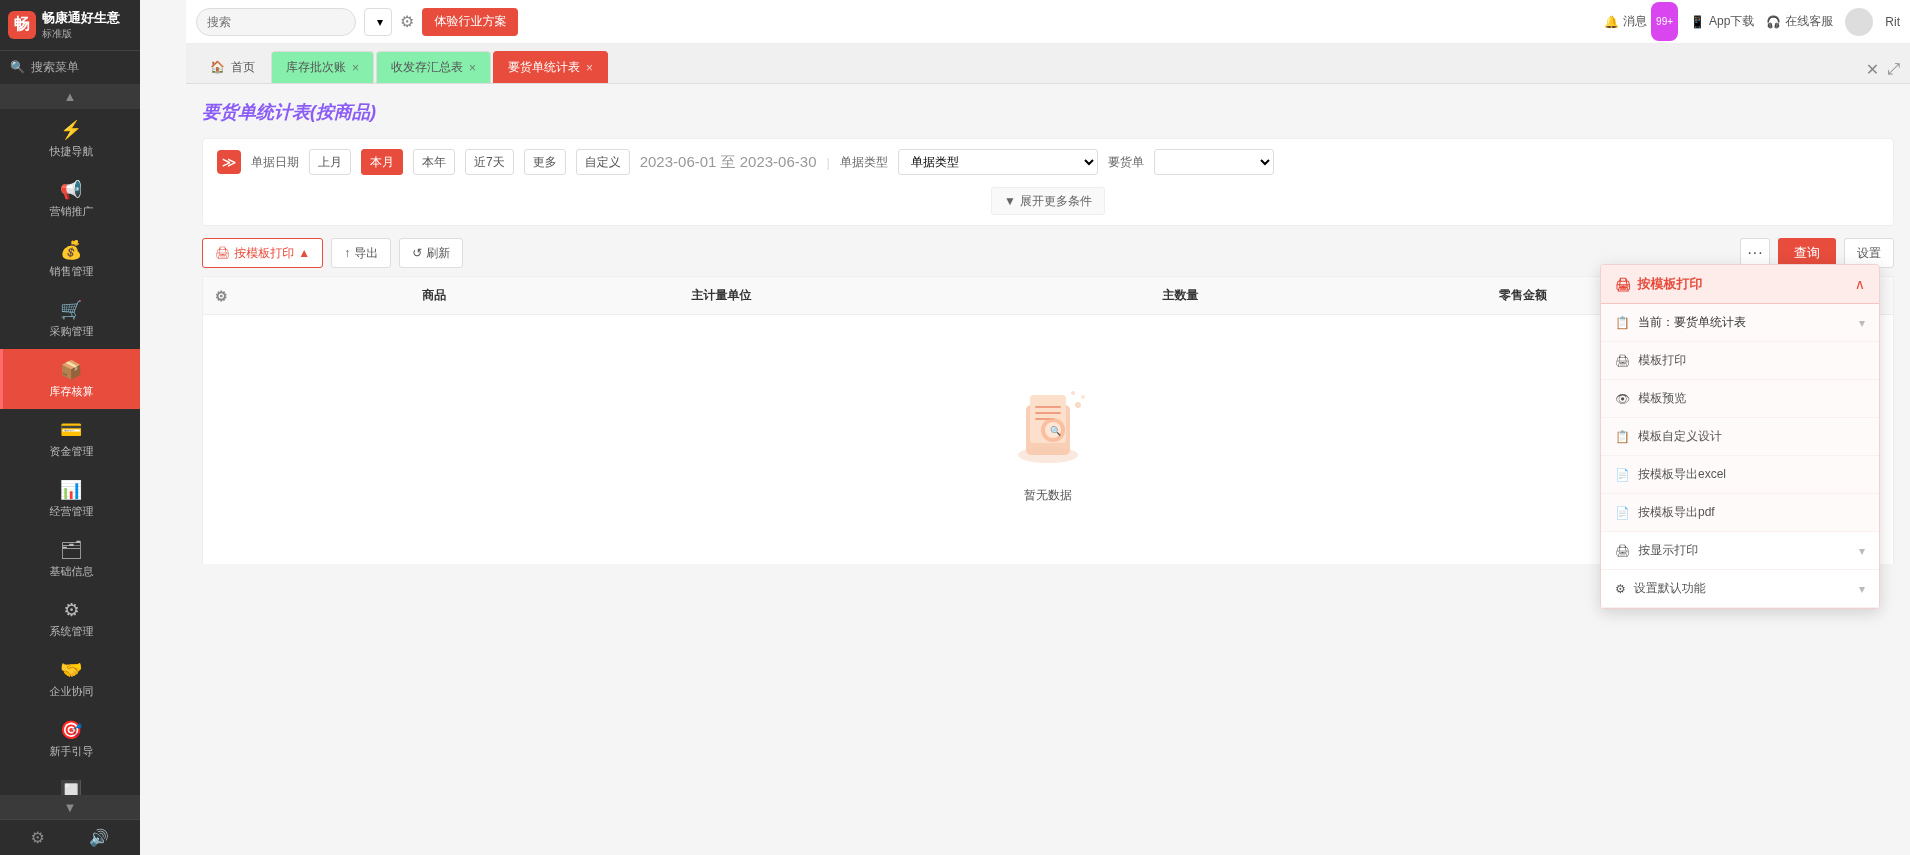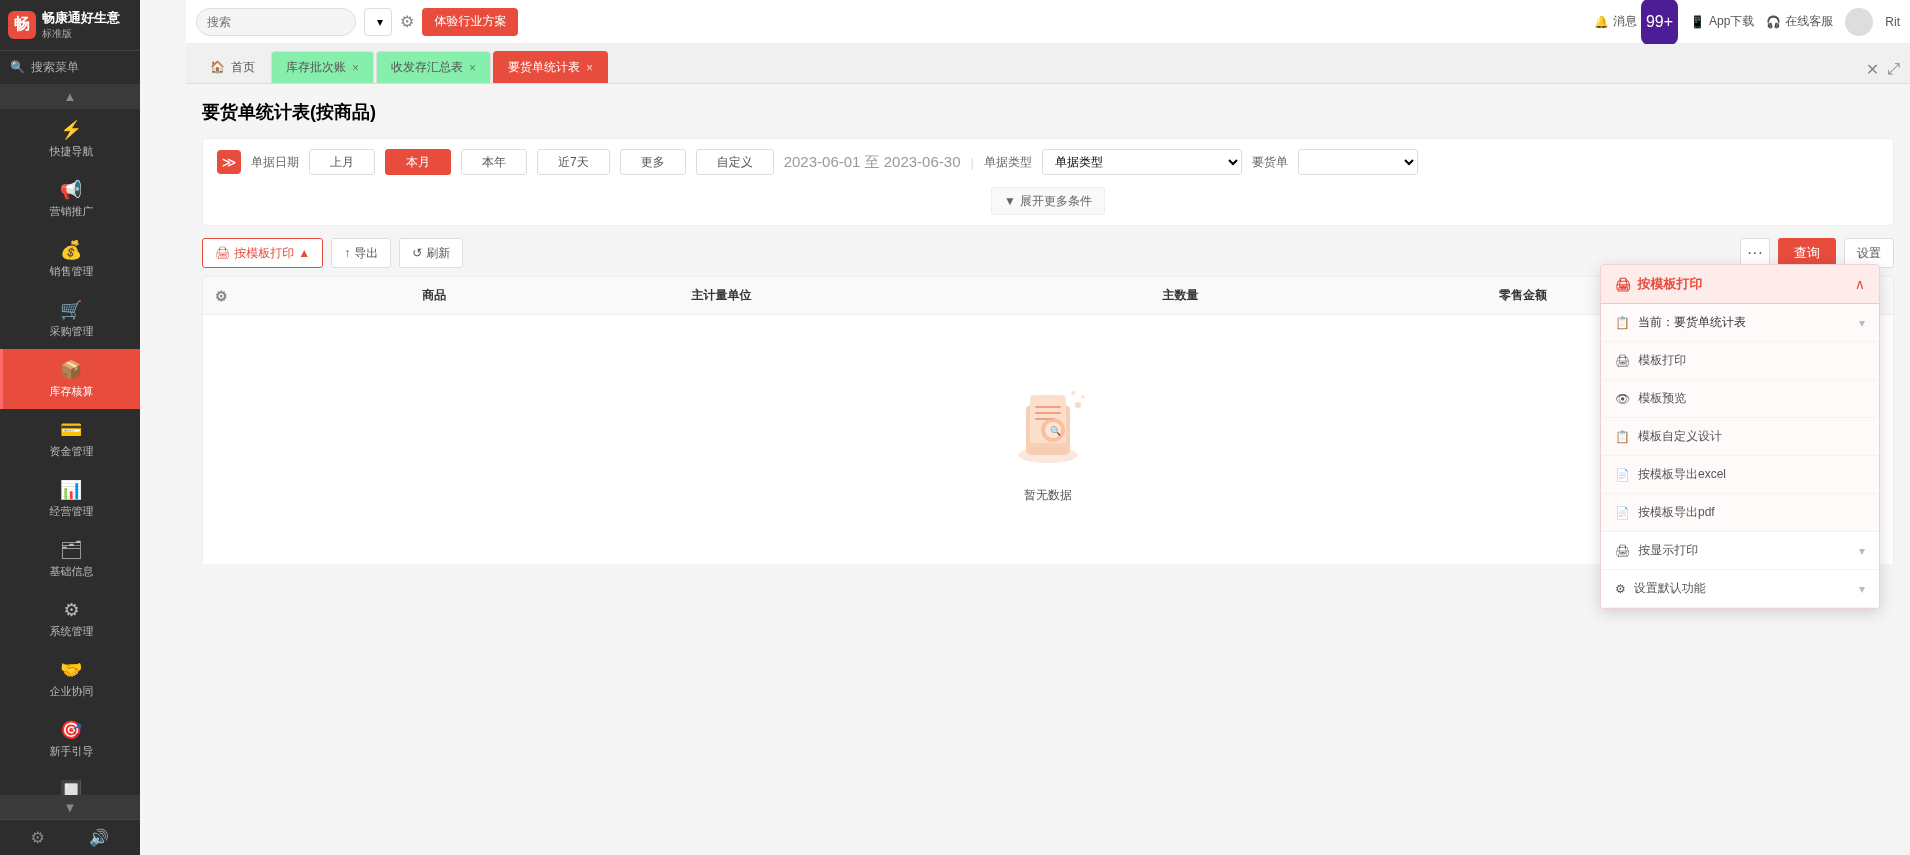--- a/index.html
+++ b/index.html
@@ -129,25 +129,25 @@
       color: #fff;
       border: none;
       border-radius: 4px;
       font-size: 12px;
       cursor: pointer;
     }
     .header-spacer { flex: 1; }
     .header-right { display: flex; align-items: center; gap: 12px; }
     .header-right-item { display: flex; align-items: center; gap: 4px; font-size: 12px; color: #555; cursor: pointer; }
     .badge {
-      background: #4c1d95;
+      background: #d946ef;
       color: #fff;
       border-radius: 8px;
       padding: 14px 5px;
-      font-size: 16px;
+      font-size: 10px;
     }
     .header-avatar {
       width: 28px;
       height: 28px;
       background: #ddd;
       border-radius: 50%;
     }
     .header-username { font-size: 12px; color: #555; }
 
     
@@ -187,22 +187,23 @@
     .tab-home { background: transparent; border: none; color: #555; }
     .tabs-window-controls { position: absolute; right: 10px; bottom: 4px; display: flex; gap: 8px; }
     .tabs-window-ctrl { font-size: 16px; cursor: pointer; color: #888; }
 
     
     .page-content { flex: 1; padding: 16px; overflow-y: auto; background: #f5f5f5; position: relative; }
 
     .page-title {
       font-size: 18px;
       font-weight: bold;
-      color: #000000;
+      color: #8b5cf6;
       margin-bottom: 14px;
+      font-style: italic;
     }
 
     
     .filter-section {
       background: #fff;
       border: 1px solid #eee;
       border-radius: 4px;
       padding: 10px 14px;
       margin-bottom: 12px;
     }
@@ -222,21 +223,21 @@
       cursor: pointer;
       display: flex;
       align-items: center;
       justify-content: center;
       font-size: 14px;
       flex-shrink: 0;
     }
     .filter-label { font-size: 12px; color: #666; }
     .date-btn {
       height: 26px;
-      padding: 0 20px;
+      padding: 0 8px;
       border: 1px solid #ddd;
       border-radius: 3px;
       background: #fff;
       font-size: 12px;
       cursor: pointer;
       color: #555;
     }
     .date-btn.active-month {
       background: #e74c3c;
       color: #fff;

